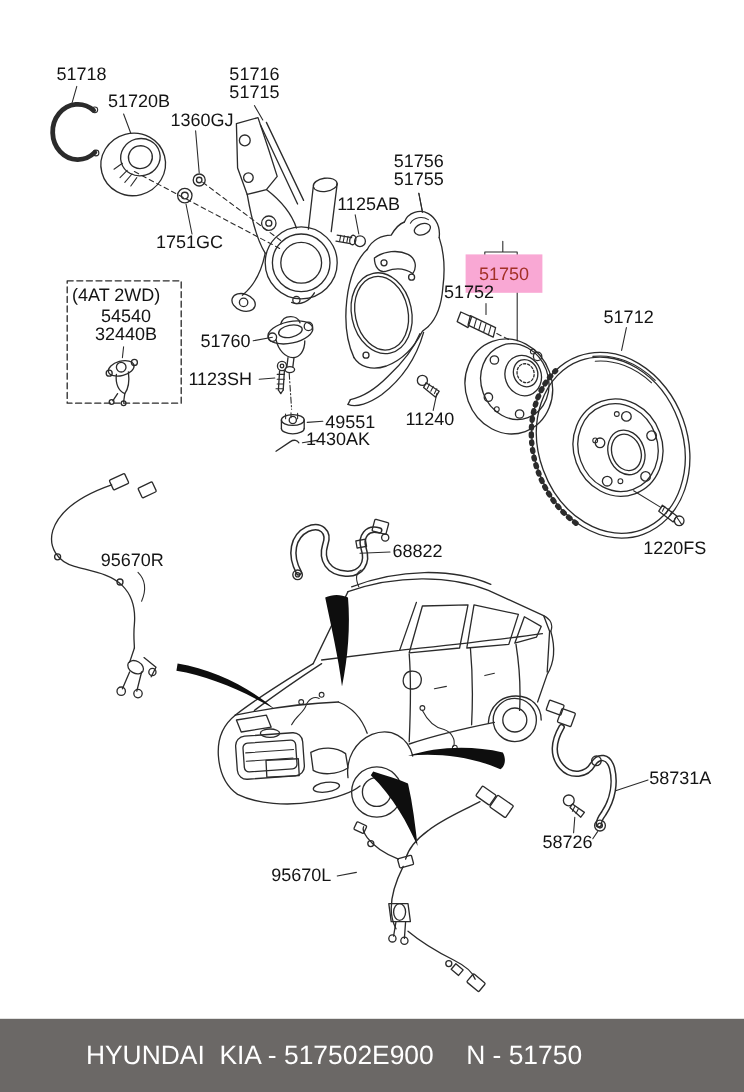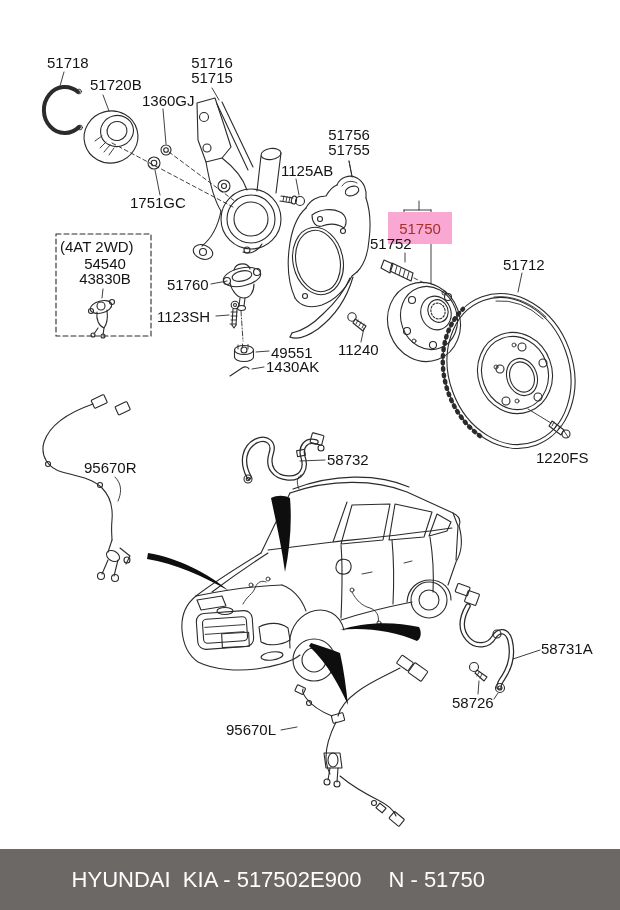--- a/index.html
+++ b/index.html
@@ -352,31 +352,31 @@
   <div class="plabel" style="left:281px;top:163px">1125AB</div>
   <div class="plabel stack" style="left:323px;top:128px;width:52px">
     <div>51756</div>
     <div>51755</div>
   </div>
   <div class="hl-box">51750</div>
   <div class="plabel" style="left:370px;top:236px">51752</div>
   <div class="plabel" style="left:503px;top:257px">51712</div>
   <div class="plabel" style="left:338px;top:342px">11240</div>
   <div class="plabel" style="left:271px;top:345px">49551</div>
-  <div class="plabel" style="left:266px;top:359px">1430AK</div>
+  <div class="plabel" style="left:255px;top:359px">1430AK</div>
   <div class="plabel" style="left:60px;top:239px">(4AT 2WD)</div>
   <div class="plabel stack" style="left:76px;top:257px;width:58px">
     <div>54540</div>
-    <div>43830B</div>
+    <div>32440B</div>
   </div>
   <div class="plabel" style="left:167px;top:277px">51760</div>
   <div class="plabel" style="left:157px;top:309px">1123SH</div>
   <div class="plabel" style="left:536px;top:450px">1220FS</div>
   <div class="plabel" style="left:84px;top:460px">95670R</div>
-  <div class="plabel" style="left:327px;top:452px">58732</div>
+  <div class="plabel" style="left:327px;top:452px">68822</div>
   <div class="plabel" style="left:541px;top:641px">58731A</div>
   <div class="plabel" style="left:452px;top:695px">58726</div>
   <div class="plabel" style="left:226px;top:722px">95670L</div>
 
   <div class="footer">
     <div class="inner">
       <span>HYUNDAI  KIA - 517502E900</span><span class="right">N - 51750</span>
     </div>
   </div>
 

